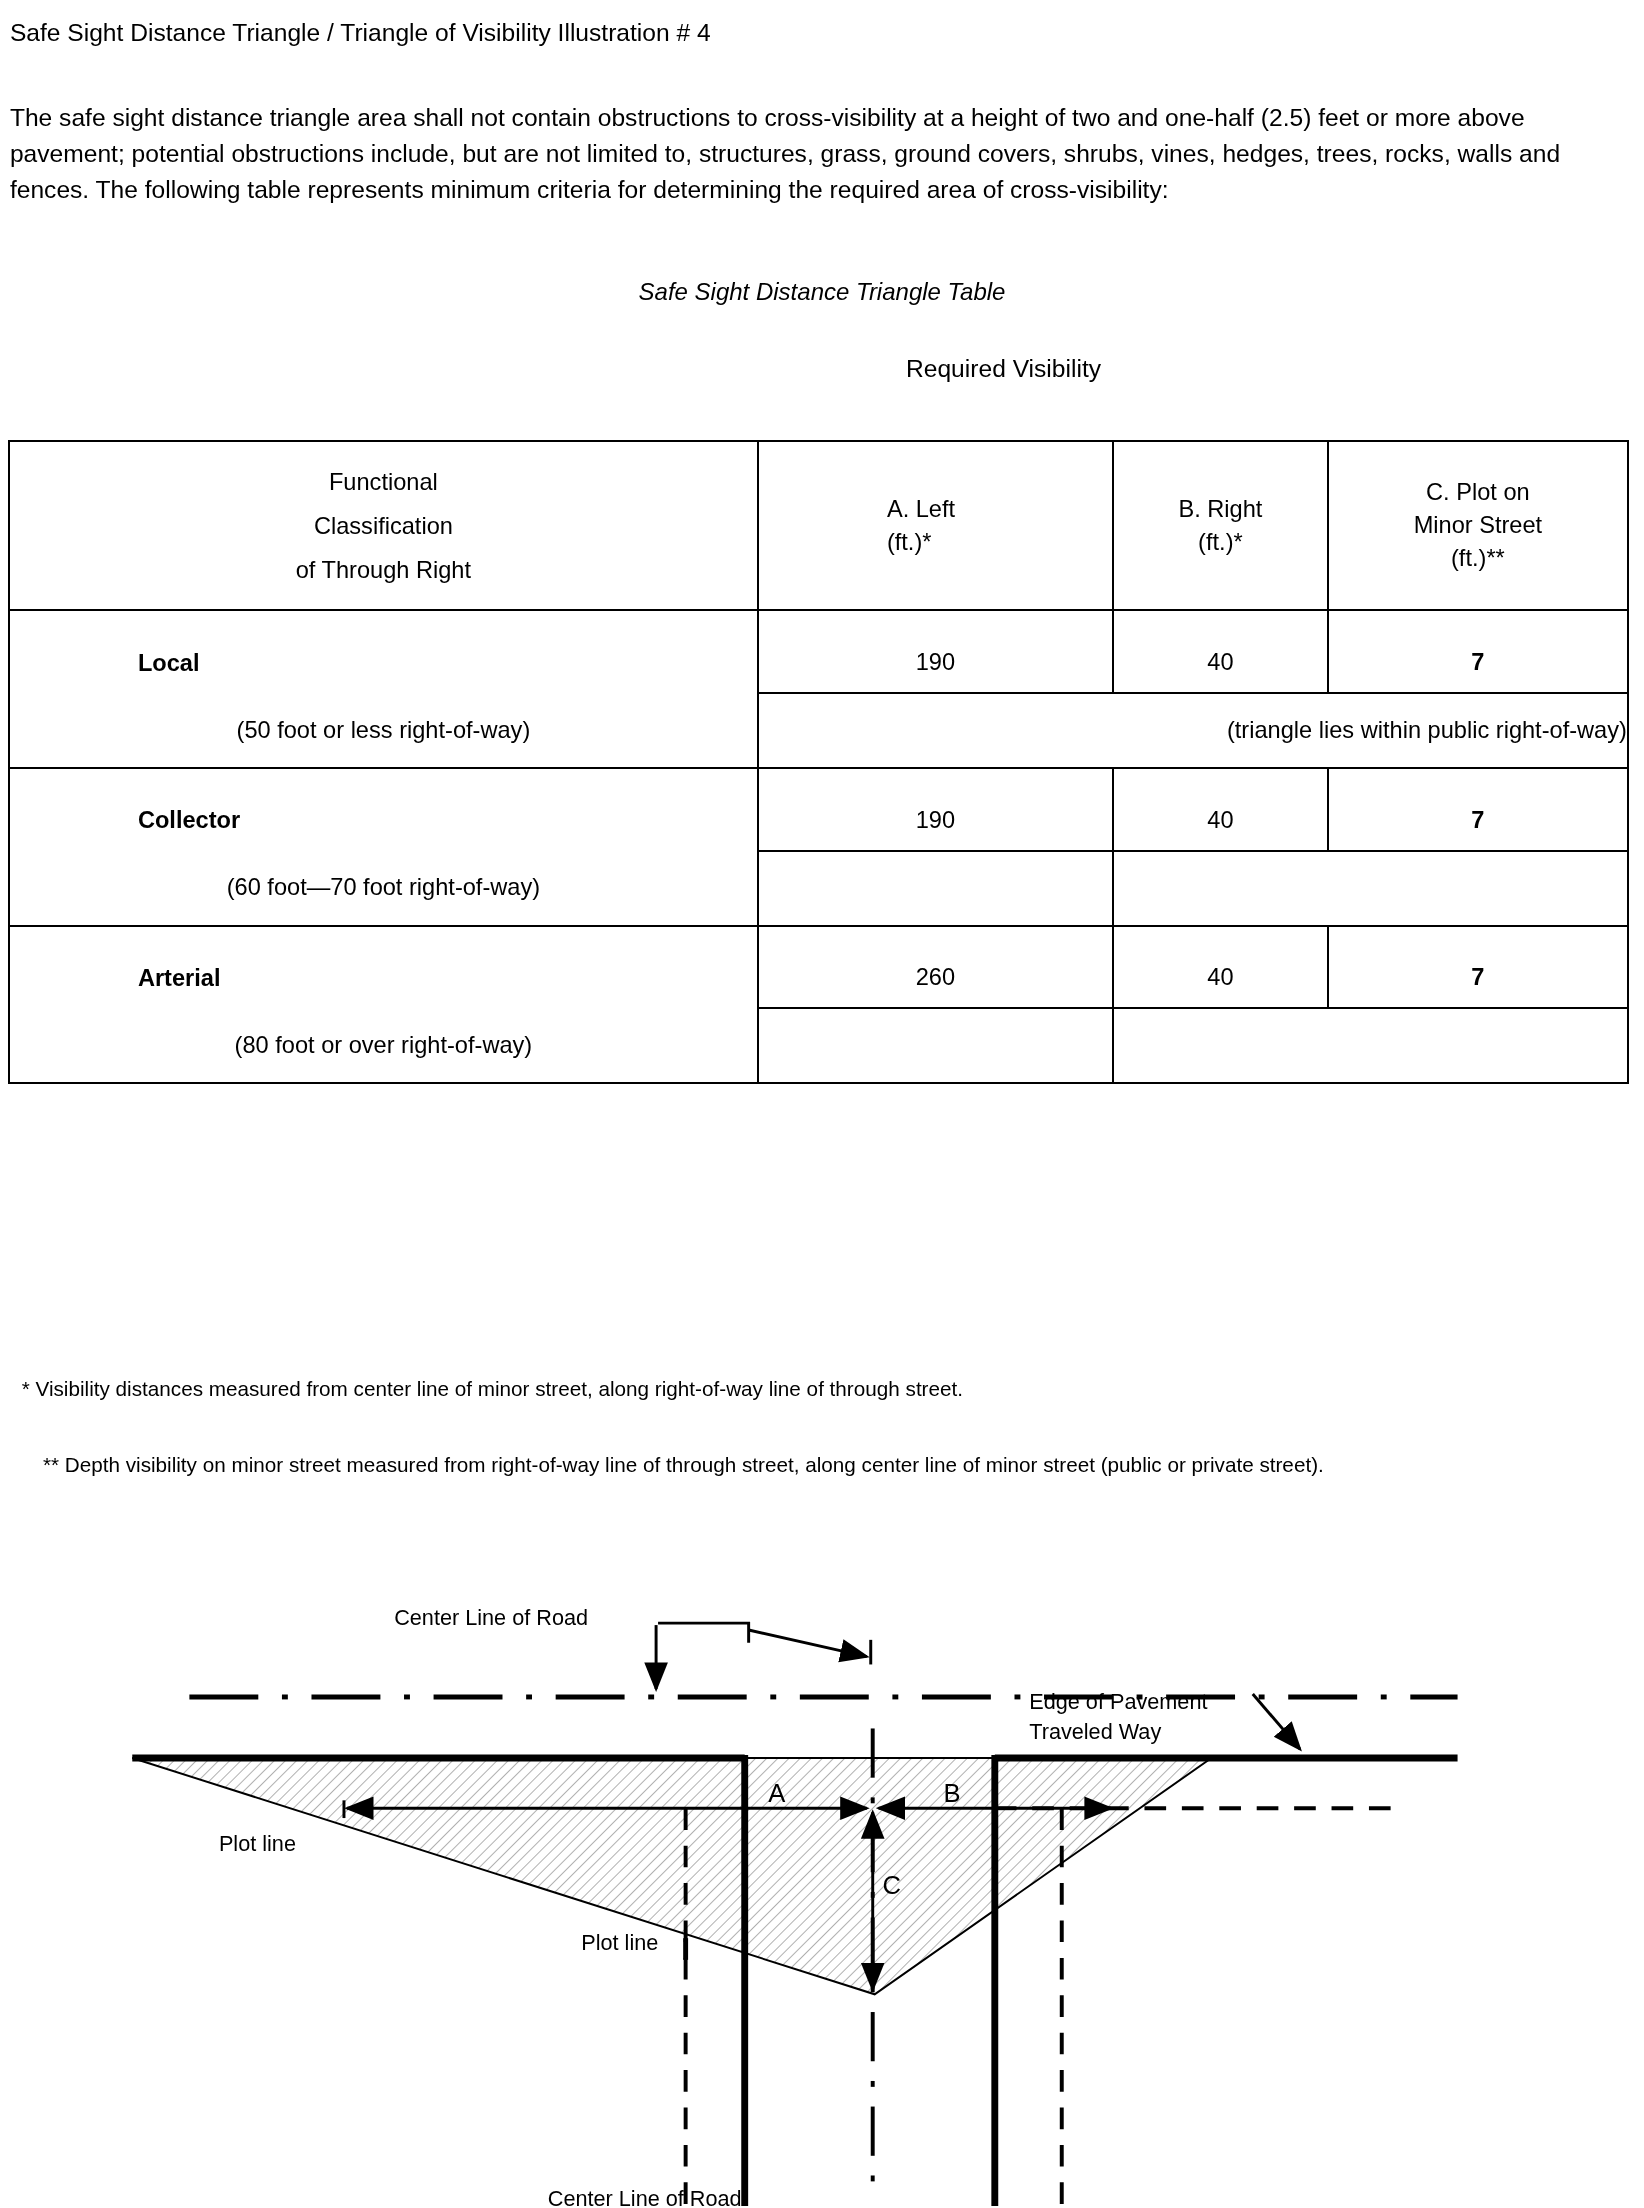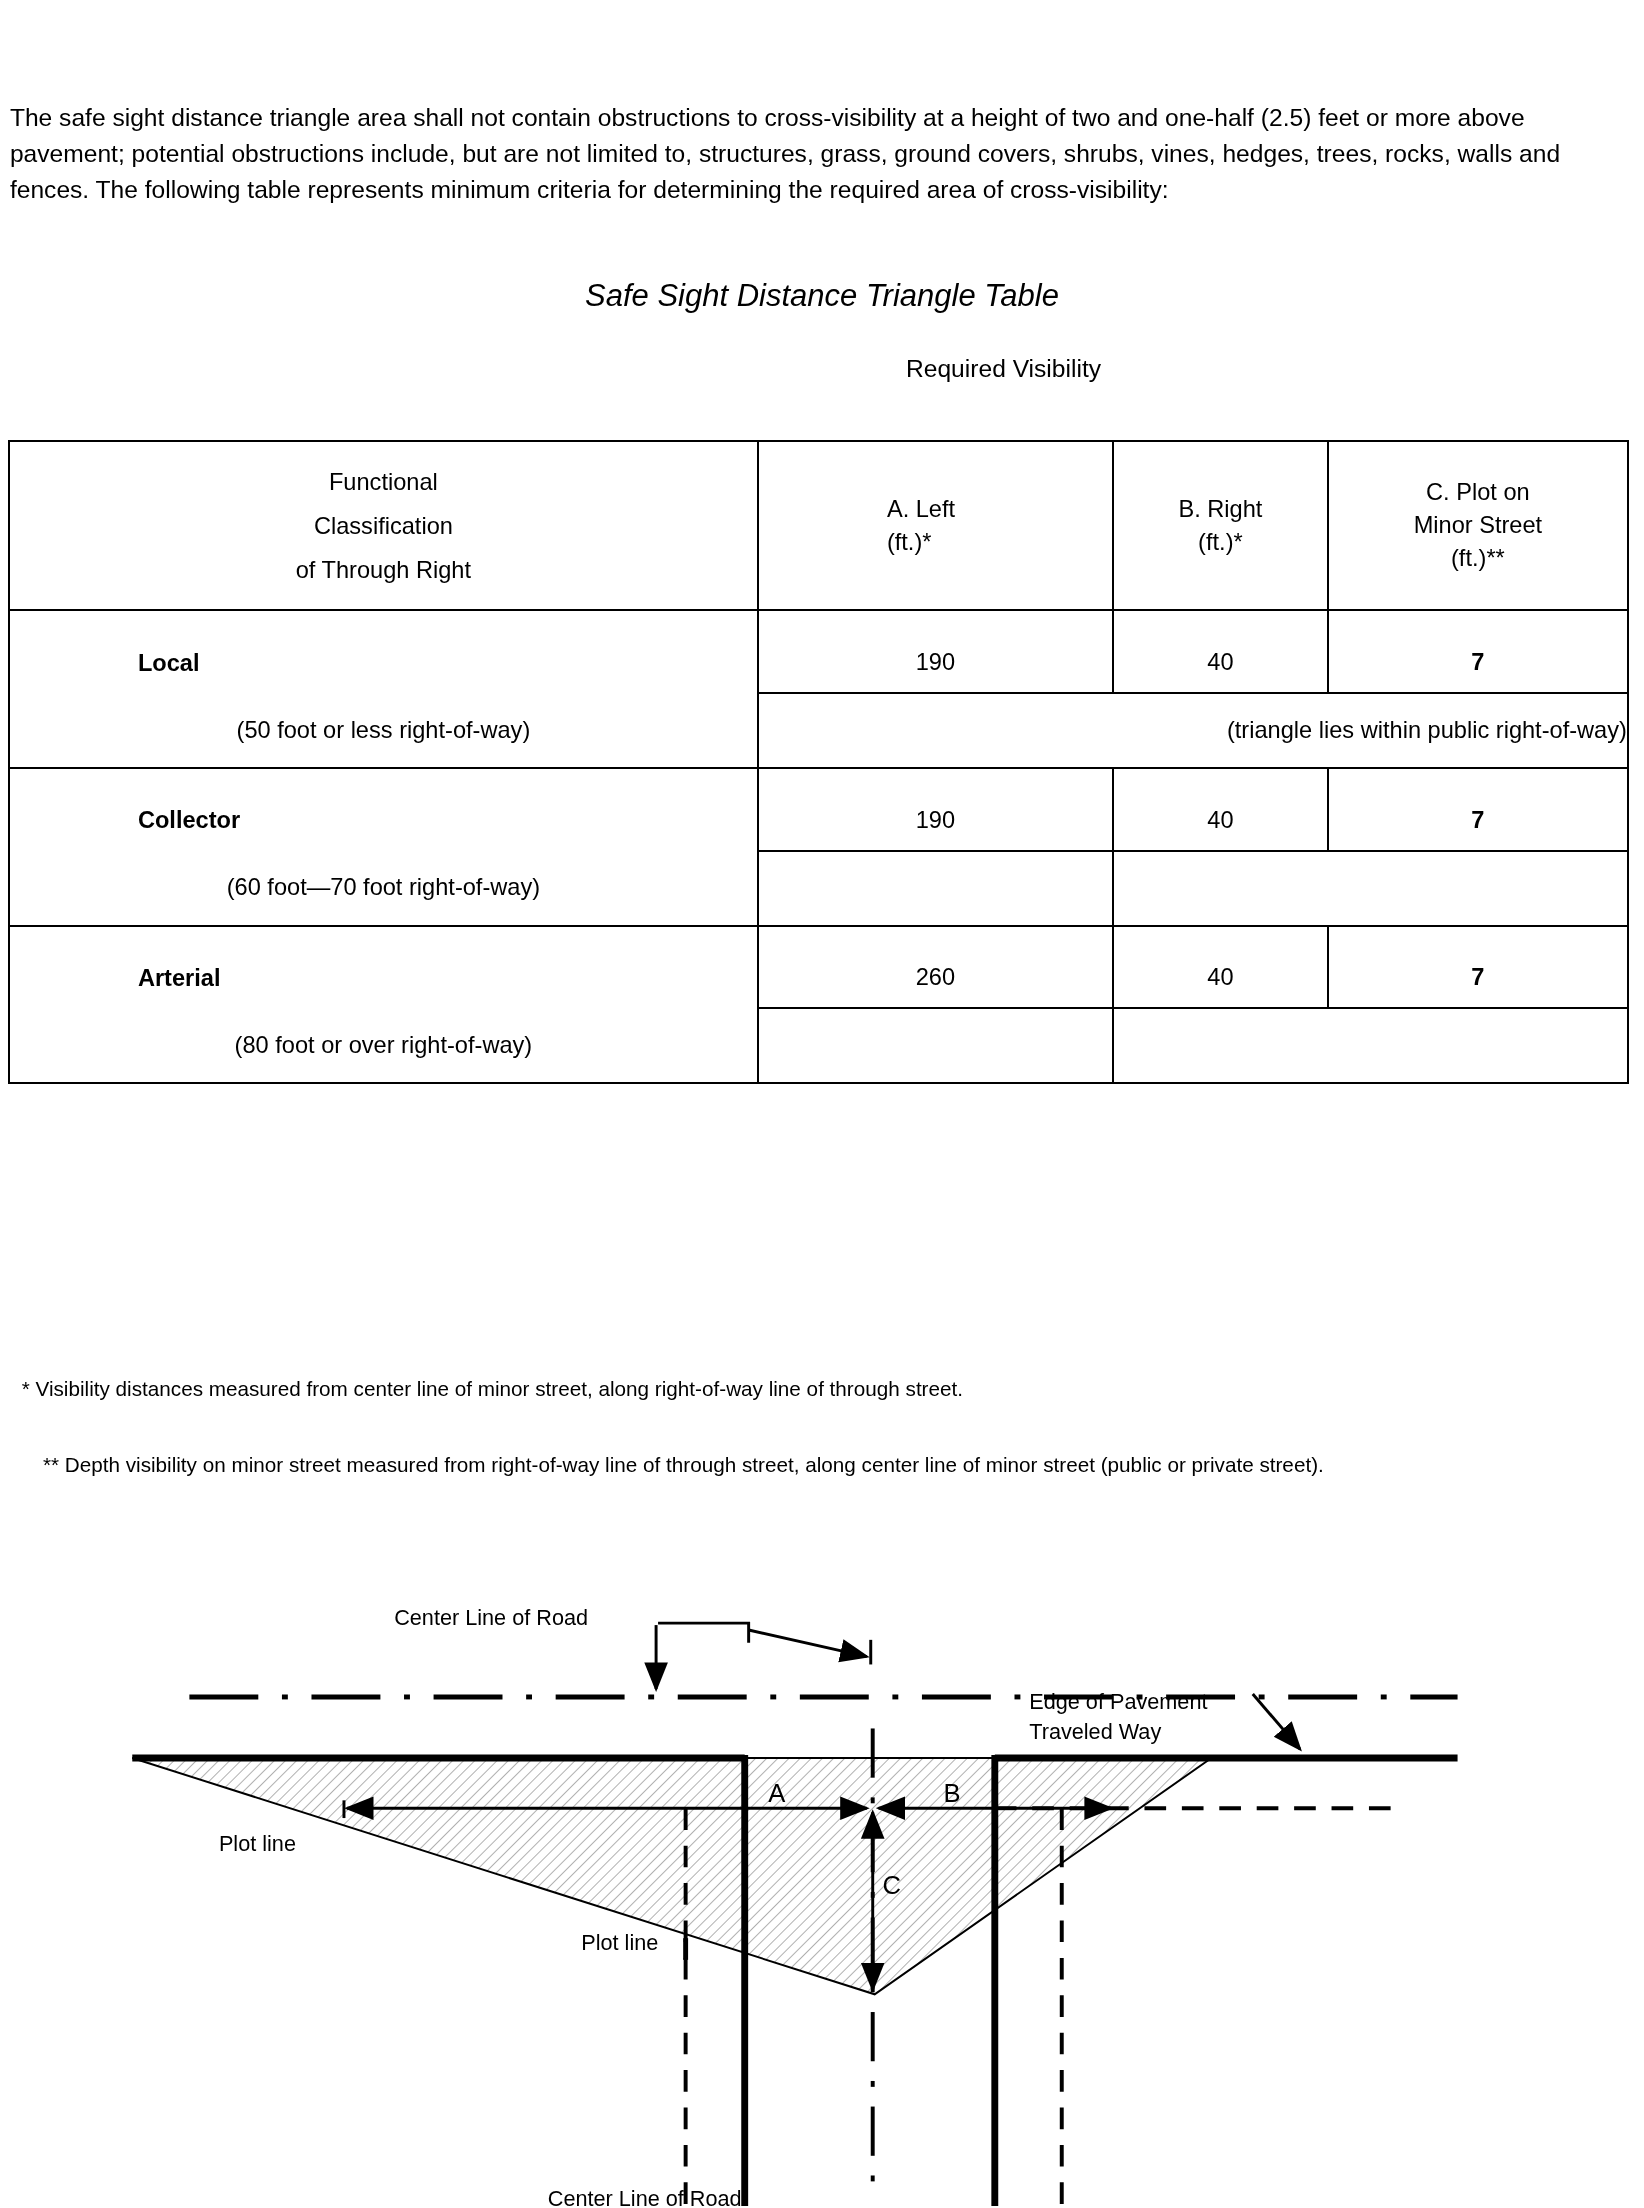--- a/index.html
+++ b/index.html
@@ -37,21 +37,21 @@
     width: 1616px;
     font-size: 24.6px;
     line-height: 36px;
   }
   .table-caption {
     position: absolute;
     left: 0;
     top: 278px;
     width: 1644px;
     text-align: center;
-    font-size: 31px;
+    font-size: 24px;
     font-style: italic;
   }
   .required-visibility {
     position: absolute;
     left: 906px;
     top: 355px;
     font-size: 24.6px;
   }
   
   .sight-table {
@@ -134,20 +134,21 @@
     width: 1644px;
     height: 640px;
   }
   .diagram svg { display: block; }
 </style>
 </head>
 <body>
 
 <div class="page">
 
+  <div class="title">Safe Sight Distance Triangle / Triangle of Visibility Illustration # 4</div>
 
   <div class="intro">The safe sight distance triangle area shall not contain obstructions to cross-visibility at a height of two and one-half (2.5) feet or more above pavement; potential obstructions include, but are not limited to, structures, grass, ground covers, shrubs, vines, hedges, trees, rocks, walls and fences. The following table represents minimum criteria for determining the required area of cross-visibility:</div>
 
   <div class="table-caption">Safe Sight Distance Triangle Table</div>
 
   <div class="required-visibility">Required Visibility</div>
 
   <table class="sight-table">
     <colgroup>
       <col style="width:749px">

